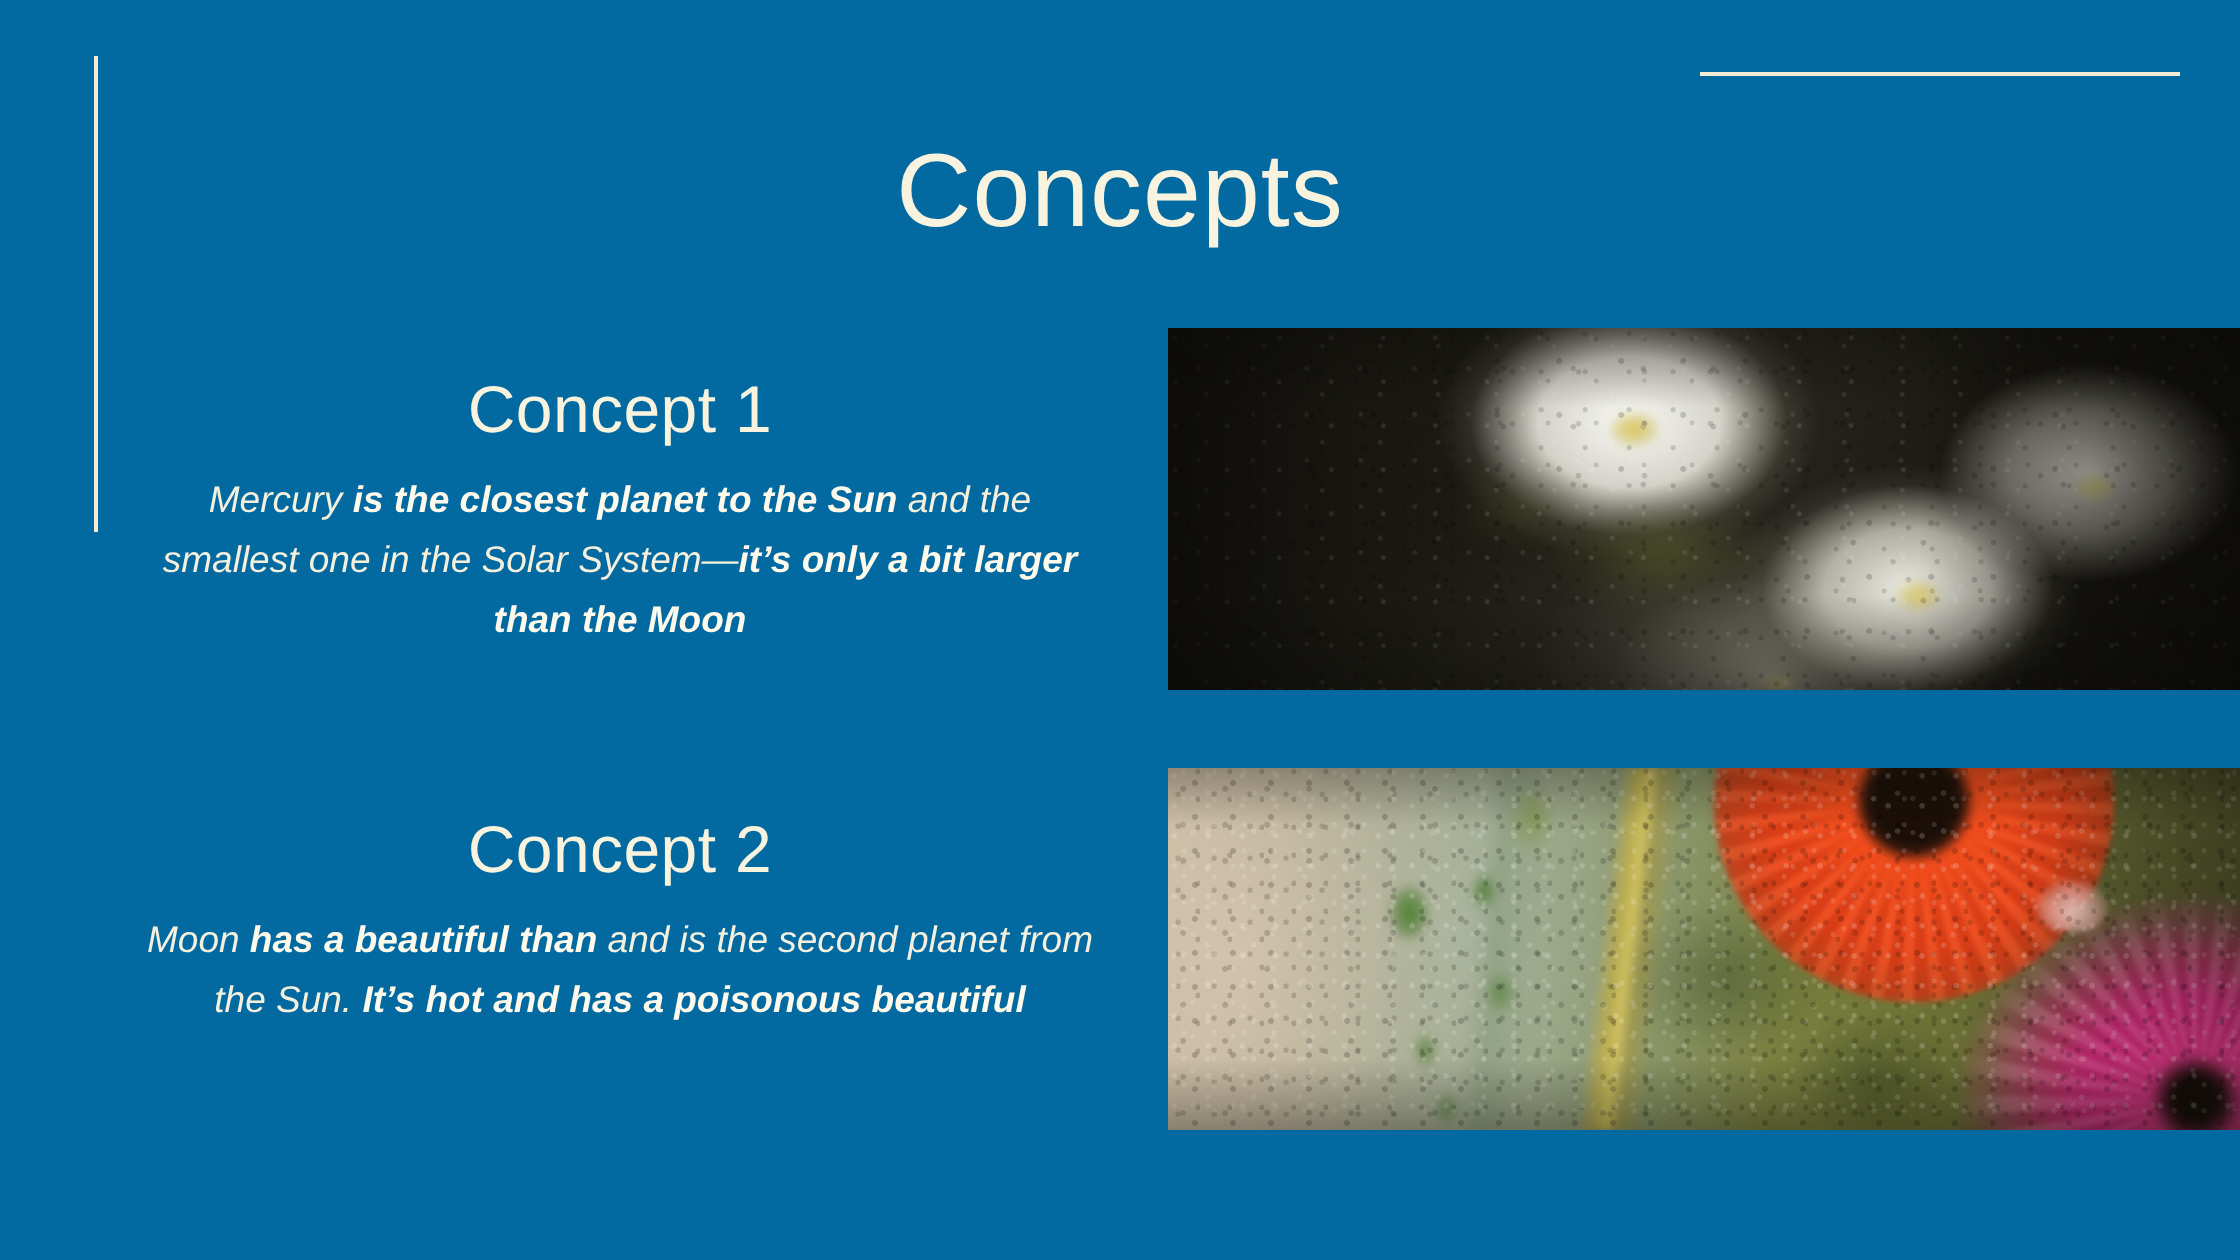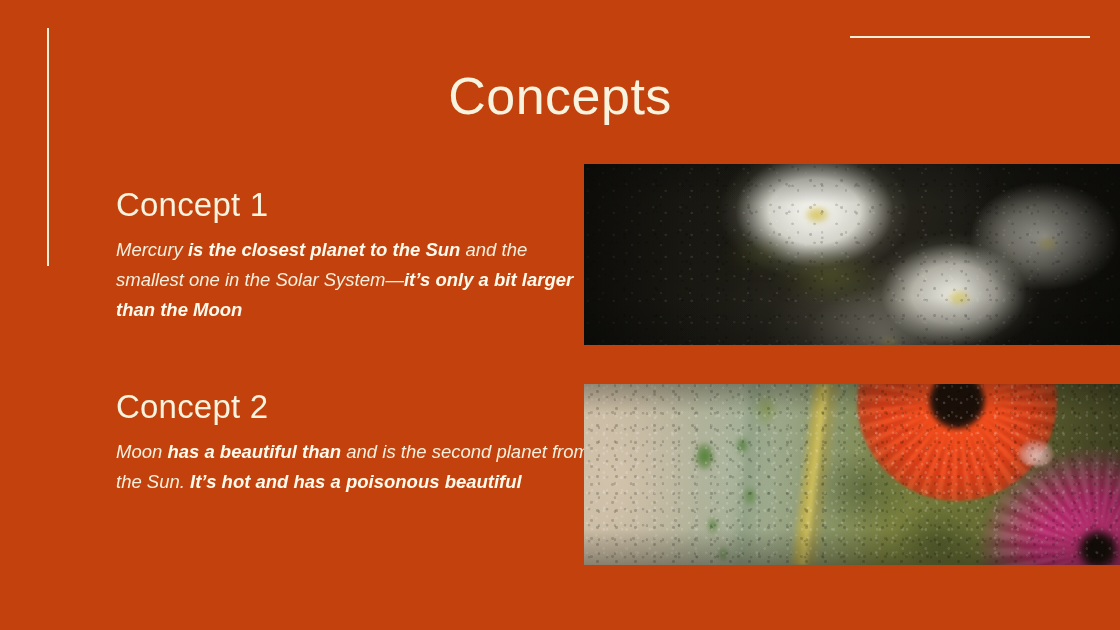--- a/index.html
+++ b/index.html
@@ -12,21 +12,21 @@
     height: 630px;
     overflow: hidden;
     font-family: "Liberation Sans", sans-serif;
     -webkit-font-smoothing: antialiased;
   }
 
   .slide {
     position: relative;
     width: 1120px;
     height: 630px;
-    background: #c2410c;
+    background: #0369a1;
     overflow: hidden;
   }
 
   
   .rule-top-right {
     position: absolute;
     left: 850px;
     top: 36px;
     width: 240px;
     height: 2px;
@@ -54,25 +54,24 @@
     color: #f7f3de;
     line-height: 1.1;
     white-space: nowrap;
   }
 
   
   .concept {
     position: absolute;
     left: 70px;
     width: 480px;
-    text-align: left;
-    margin-left: 46px;
+    text-align: center;
   }
   .concept-1 { top: 186px; }
-  .concept-2 { top: 388px; }
+  .concept-2 { top: 406px; }
 
   .concept-heading {
     font-size: 33px;
     font-weight: 400;
     color: #f7f3de;
     line-height: 1.18;
     margin: 0 0 10px 0;
     letter-spacing: 0.2px;
   }
   .concept-body {

